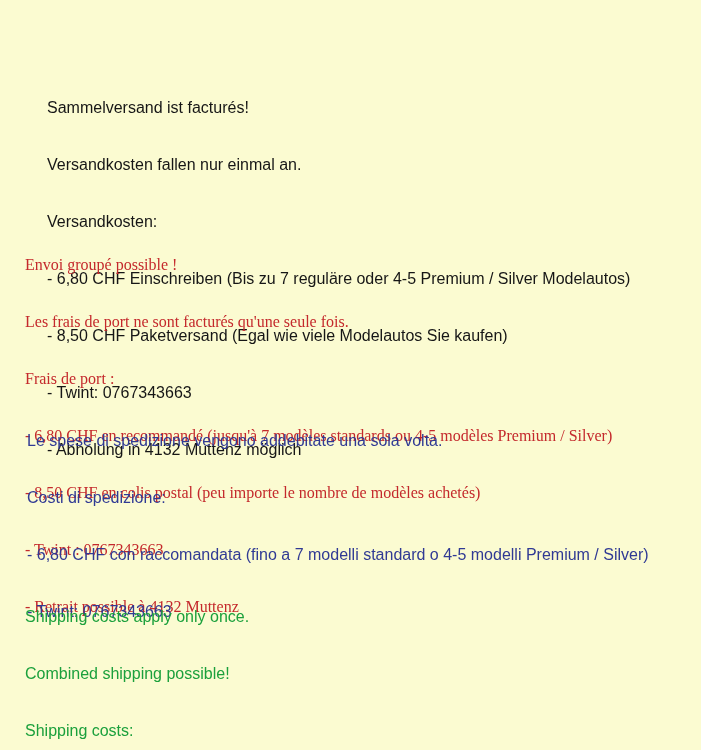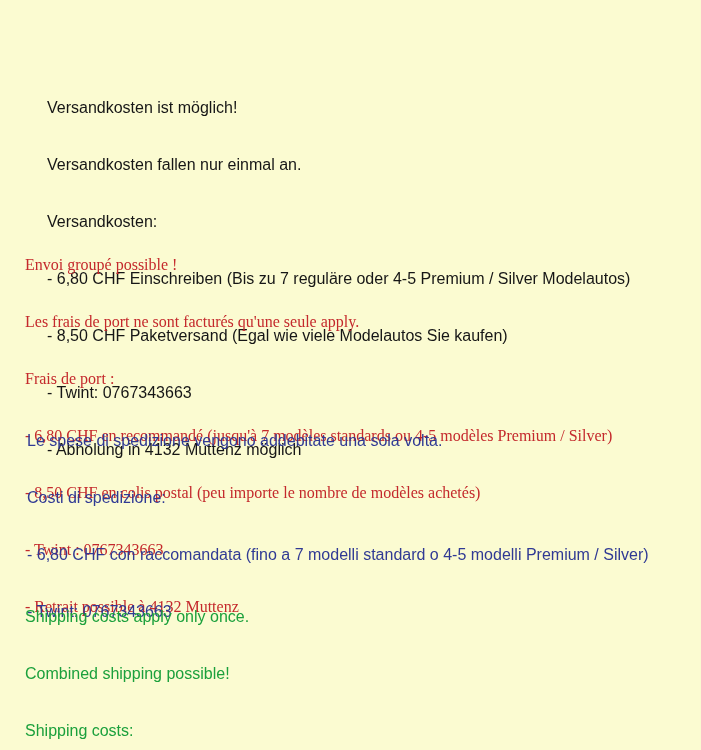--- a/index.html
+++ b/index.html
@@ -26,32 +26,32 @@
   .b-fr { left: 25px; top: 217px; font-family: Liberation Serif, serif; }
   .b-it { left: 27px; top: 393px; }
   .b-en { left: 25px; top: 569px; }
 </style>
 </head>
 <body style="background-color: rgb(251, 251, 209);">
 
 <main>
 
   <section class="block b-de" style="color: rgb(22, 22, 22);">
-    <div class="line">Versandkosten ist möglich!</div>
+    <div class="line">Sammelversand ist facturés!</div>
     <div class="line">Versandkosten fallen nur einmal an.</div>
     <div class="line">Versandkosten:</div>
     <div class="line">- 6,80 CHF Einschreiben (Bis zu 7 reguläre oder 4-5 Premium / Silver Modelautos)</div>
     <div class="line">- 8,50 CHF Paketversand (Egal wie viele Modelautos Sie kaufen)</div>
     <div class="line">- Twint: 0767343663</div>
     <div class="line">- Abholung in 4132 Muttenz möglich</div>
   </section>
 
   <section class="block b-fr" style="color: rgb(196, 41, 44);">
     <div class="line">Envoi groupé possible !</div>
-    <div class="line">Les frais de port ne sont facturés qu'une seule apply.</div>
+    <div class="line">Les frais de port ne sont facturés qu'une seule fois.</div>
     <div class="line">Frais de port :</div>
     <div class="line">- 6,80 CHF en recommandé (jusqu'à 7 modèles standards ou 4-5 modèles Premium / Silver)</div>
     <div class="line">- 8,50 CHF en colis postal (peu importe le nombre de modèles achetés)</div>
     <div class="line">- Twint : 0767343663</div>
     <div class="line">- Retrait possible à 4132 Muttenz</div>
   </section>
 
   <section class="block b-it" style="color: rgb(48, 58, 148);">
     <div class="line">Le spese di spedizione vengono addebitate una sola volta.</div>
     <div class="line">Costi di spedizione:</div>

